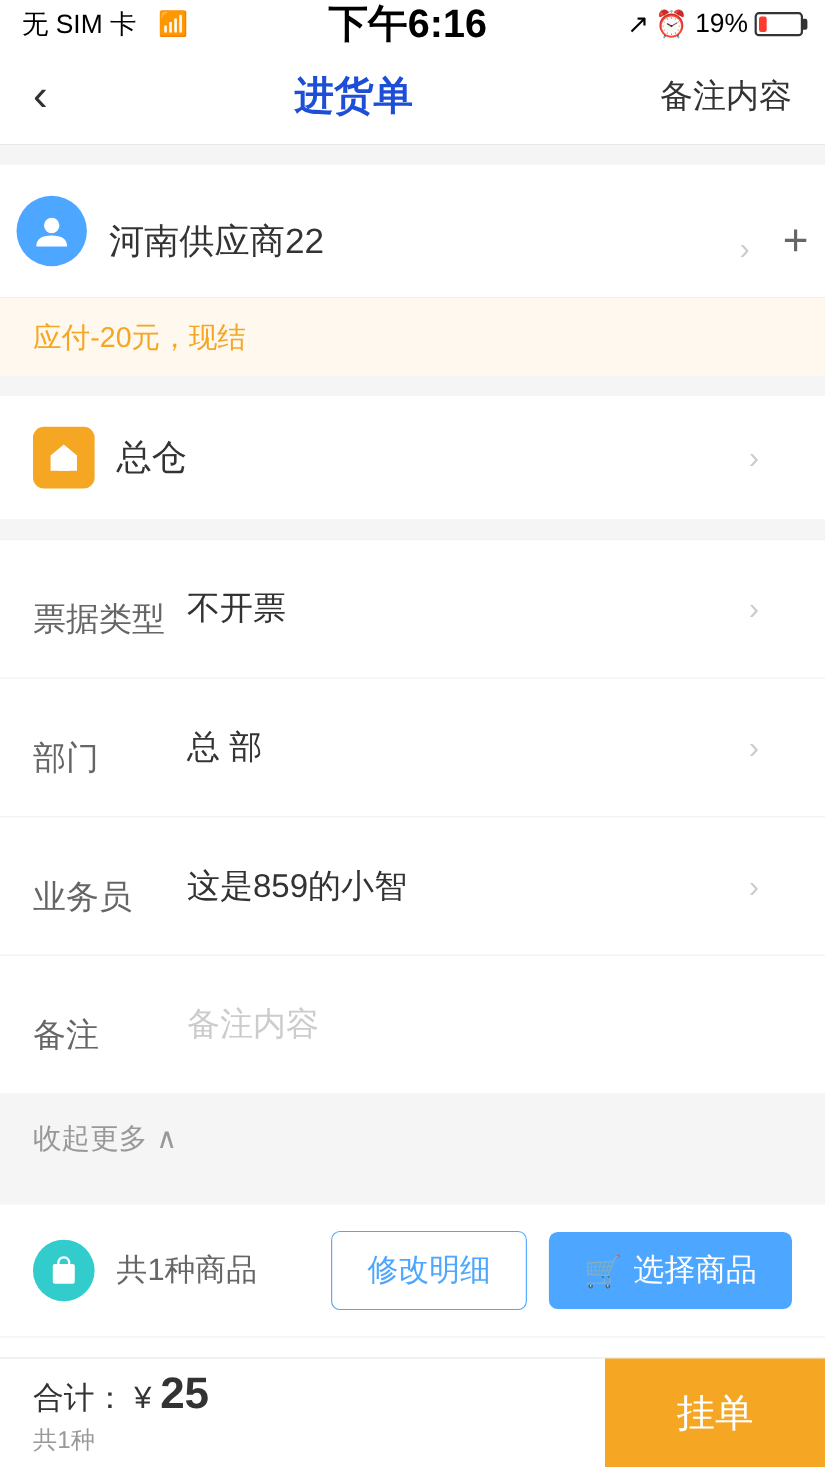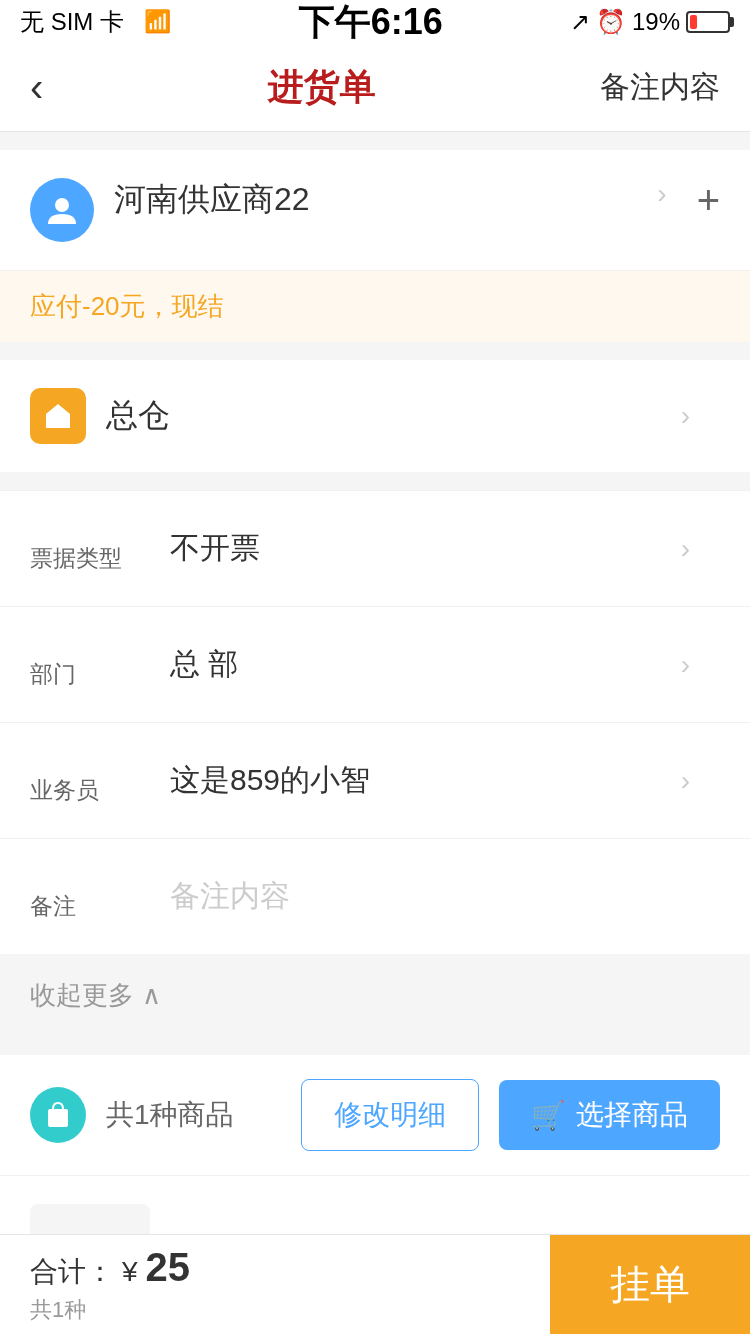--- a/index.html
+++ b/index.html
@@ -42,40 +42,40 @@
     .nav-bar {
       height: 88px;
       background: #fff;
       display: flex;
       align-items: center;
       justify-content: space-between;
       padding: 0 30px;
       border-bottom: 1px solid #e5e5e5;
     }
     .nav-back { font-size: 40px; color: #333; cursor: pointer; }
-    .nav-title { font-size: 36px; font-weight: 600; color: #b91c1c; }
+    .nav-title { font-size: 36px; font-weight: 600; color: #1d4ed8; }
     .nav-action { font-size: 30px; color: #333; cursor: pointer; }
 
     
     .section-divider {
       height: 18px;
       background: #f5f5f5;
     }
 
     
     .card-section {
       background: #fff;
       margin-bottom: 0;
     }
 
     
     .supplier-row {
       display: flex;
-      align-items: flex-start;
-      padding: 28px 30px;
+      align-items: flex-end;
+      padding: 28px 15px;
       border-bottom: 1px solid #f0f0f0;
     }
     .supplier-avatar {
       width: 64px; height: 64px; border-radius: 50%; background: #4da6ff;
       display: flex; align-items: center; justify-content: center;
       color: white; font-size: 28px; margin-right: 20px; flex-shrink: 0;
     }
     .supplier-name { flex: 1; font-size: 32px; color: #333; }
     .row-arrow { color: #ccc; font-size: 28px; margin-right: 30px; }
     .row-plus { color: #666; font-size: 40px; font-weight: 300; }
@@ -103,21 +103,21 @@
     .warehouse-name { flex: 1; font-size: 32px; color: #333; }
 
     
     .form-section { background: #fff; }
     .form-row {
       display: flex;
       align-items: center;
       padding: 32px 30px;
       border-top: 1px solid #f0f0f0;
     }
-    .form-label { color: #666; font-size: 23px; width: 140px; flex-shrink: 0; margin-top: 20px; }
+    .form-label { color: #666; font-size: 30px; width: 140px; flex-shrink: 0; margin-top: 20px; }
     .form-value { flex: 1; font-size: 30px; color: #333; }
     .form-placeholder { flex: 1; font-size: 30px; color: #ccc; }
 
     
     .collapse-row {
       background: #f5f5f5;
       text-align: center;
       padding: 24px 30px;
       color: #999;
       font-size: 26px;
@@ -189,21 +189,21 @@
       display: flex;
       flex-direction: column;
       justify-content: center;
       padding: 0 30px;
     }
     .bottom-total-main { font-size: 28px; color: #333; display: flex; align-items: baseline; gap: 8px; }
     .bottom-total-main .amount { font-size: 40px; font-weight: 600; color: #333; }
     .bottom-total-sub { font-size: 22px; color: #999; margin-top: 4px; }
     .btn-hang {
       width: 200px; background: #f5a623; color: #fff;
-      border: none; font-size: 40px; cursor: pointer;
+      border: none; font-size: 35px; cursor: pointer;
       display: flex; align-items: center; justify-content: center;
     }
     .btn-checkout {
       width: 200px; background: #4da6ff; color: #fff;
       border: none; font-size: 36px; cursor: pointer;
       display: flex; align-items: center; justify-content: center;
     }
 
     
     .wifi-icon { font-size: 22px; }

